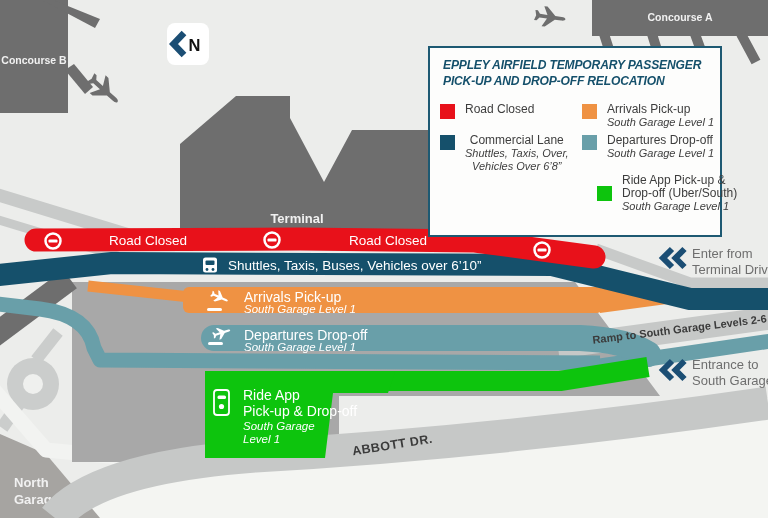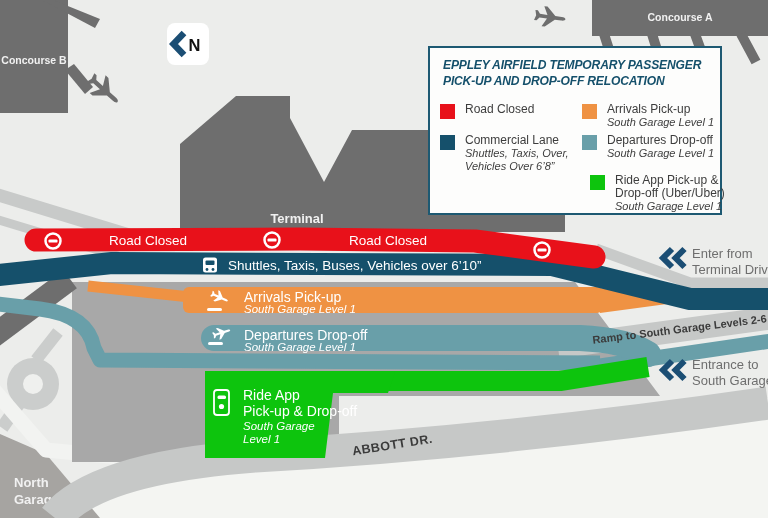--- a/index.html
+++ b/index.html
@@ -6,31 +6,31 @@
   .stage{position:relative;width:768px;height:518px;overflow:hidden;background:#ecedeb;
          font-family:"Liberation Sans",sans-serif;}
   .stage svg{position:absolute;left:0;top:0;}
   svg text{font-family:"Liberation Sans",sans-serif;}
   .bldg-label{fill:#f1f1f1;font-weight:bold;}
   .band-title{fill:#fff;}
   .band-sub{fill:#fff;font-style:italic;}
   .side-label{fill:#6e6e6e;font-size:13px;}
   .dark-road-label{fill:#3b3b3b;font-weight:bold;}
   
-  .legend{position:absolute;left:428px;top:46px;width:294px;height:169px;background:#fdfdfc;
+  .legend{position:absolute;left:428px;top:46px;width:294px;height:191px;background:#fdfdfc;
           border:2.5px solid #1d5972;box-sizing:border-box;}
   .lg-title{position:absolute;left:13px;top:9px;font-size:13px;font-weight:bold;font-style:italic;
             color:#15506b;line-height:15.5px;letter-spacing:-0.2px;transform:scaleX(0.93);
             transform-origin:0 0;white-space:nowrap;}
   .item{position:absolute;display:flex;gap:10px;}
   .sw{width:15px;height:15px;flex:none;margin-top:1px;}
   .lbl{font-size:12px;color:#3d3d3d;line-height:13px;white-space:nowrap;}
   .sub{font-size:11px;font-style:italic;color:#3d3d3d;line-height:12.5px;white-space:nowrap;}
-  .i0{left:10px;top:55px;} .i1{left:10px;top:86px;}
-  .i2{left:152px;top:55px;} .i3{left:152px;top:86px;} .i4{left:160px;top:126px;}
+  .i0{left:10px;top:55px;} .i1{left:10px;top:86px;text-align:center;}
+  .i2{left:152px;top:55px;} .i3{left:152px;top:86px;} .i4{left:167px;top:126px;align-items:center;}
 </style>
 </head>
 <body>
 
 <div class="stage">
 <svg width="768" height="518" viewBox="0 0 768 518">
   <defs>
     <path id="plane" d="M23,0 C23,-1.8 20.5,-2.6 17.5,-2.6 L8.5,-2.6 L-4,-14 L-8.5,-14 L-2.5,-2.6
       L-13,-2.6 L-16.5,-7 L-20,-7 L-18,0 L-20,7 L-16.5,7 L-13,2.6 L-2.5,2.6 L-8.5,14 L-4,14
       L8.5,2.6 L17.5,2.6 C20.5,2.6 23,1.8 23,0 Z"></path>
@@ -211,18 +211,18 @@
     <div>
       <div class="lbl">Departures Drop-off</div>
       <div class="sub">South Garage Level 1</div>
     </div>
   </div>
 
   <div class="item i4">
     <span class="sw" style="background-color: rgb(13, 196, 13);"></span>
     <div>
       <div class="lbl">Ride App Pick-up &amp;</div>
-      <div class="lbl">Drop-off (Uber/Uber)</div>
+      <div class="lbl">Drop-off (Uber/South)</div>
       <div class="sub">South Garage Level 1</div>
     </div>
   </div>
 </div>
 </div>
 
 </body></html>

